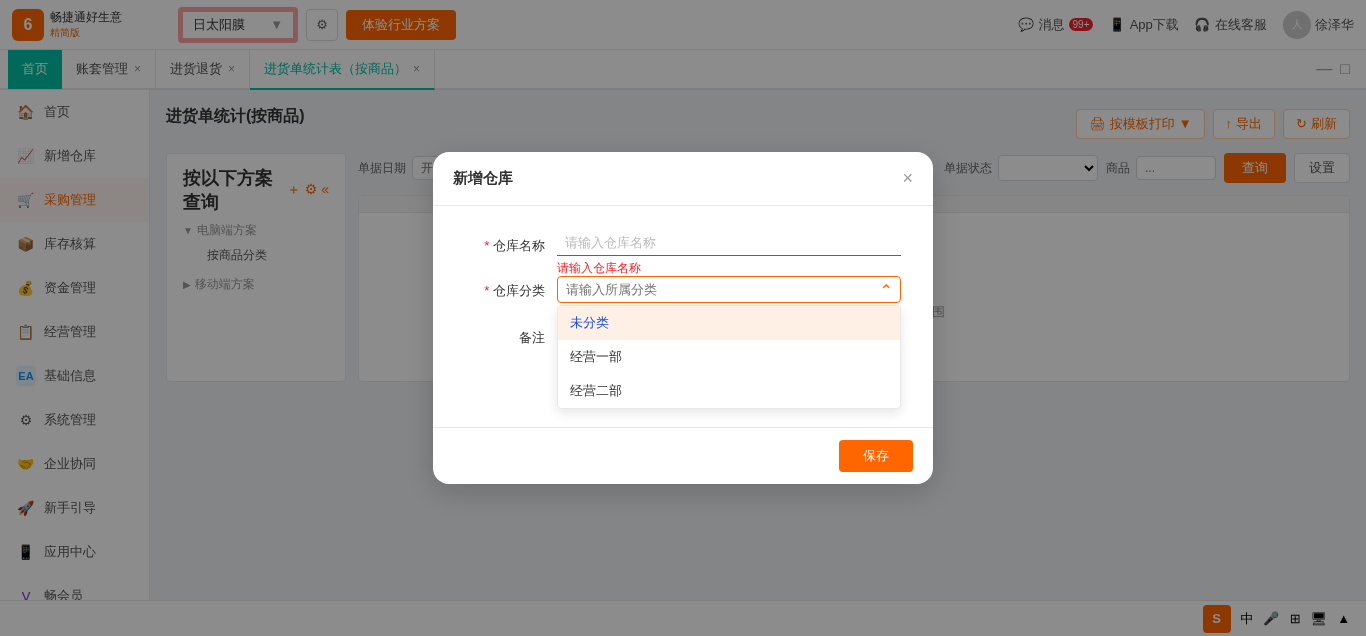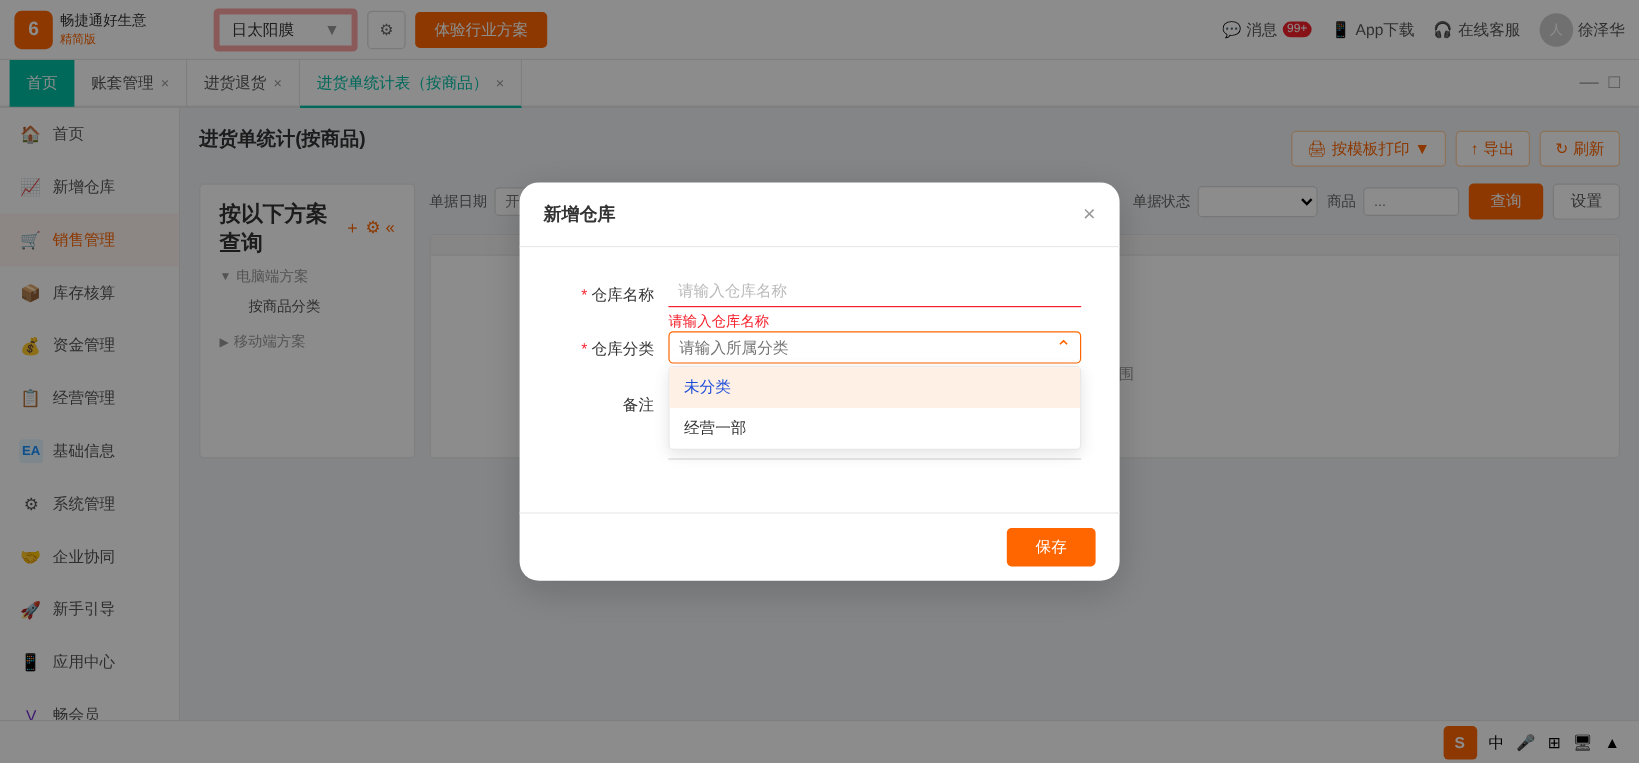--- a/index.html
+++ b/index.html
@@ -367,21 +367,21 @@
     <div class="sidebar-item">
       <span class="s-icon">🏠</span>
       <span>首页</span>
     </div>
     <div class="sidebar-item">
       <span class="s-icon">📈</span>
       <span>新增仓库</span>
     </div>
     <div class="sidebar-item active">
       <span class="s-icon">🛒</span>
-      <span>销售管理</span>
+      <span>采购管理</span>
     </div>
     <div class="sidebar-item">
       <span class="s-icon">📦</span>
       <span>库存核算</span>
     </div>
     <div class="sidebar-item">
       <span class="s-icon">💰</span>
       <span>资金管理</span>
     </div>
     <div class="sidebar-item">
@@ -530,20 +530,21 @@
 
     <div class="form-row">
       <div class="form-label required">仓库分类</div>
       <div class="form-select-wrap">
         <input class="form-select-input" type="text" placeholder="请输入所属分类" style="">
         <span class="form-select-arrow">⌃</span>
         
         <div class="dropdown-list">
           <div class="dropdown-item selected">未分类</div>
           <div class="dropdown-item">经营一部</div>
+          <div class="dropdown-item">经营二部</div>
         </div>
       </div>
     </div>
 
     <div class="form-row">
       <div class="form-label">备注</div>
       <textarea class="form-textarea" style=""></textarea>
     </div>
   </div>
   <div class="modal-footer">

